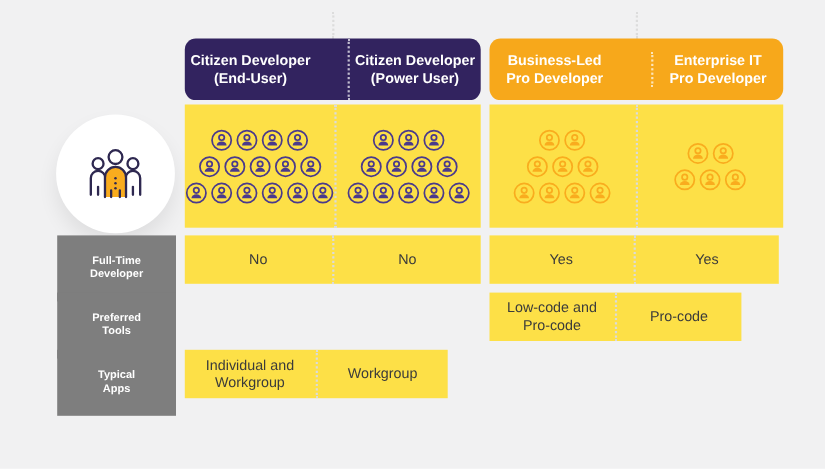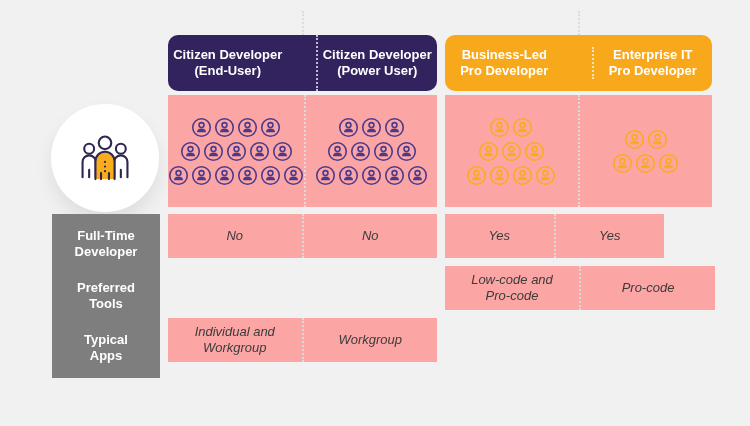--- a/index.html
+++ b/index.html
@@ -11,34 +11,34 @@
   }
   .guide{position:absolute;top:11px;height:24px;width:0;border-left:2px dotted #DCDCDC;}
   .header{
     position:absolute;top:35px;height:56px;border-radius:10px;display:flex;
     color:#FFFFFF;font-weight:bold;font-size:13px;text-align:center;gap:28px;
   }
   .header-purple{left:168px;width:269px;background:var(--header-purple,#32235F);}
   .header-yellow{left:445px;width:267px;background:var(--header-yellow,#F7A81B);align-items:center;}
   .hcell{flex:1;display:flex;align-items:center;justify-content:center;white-space:pre-line;line-height:1.25;}
   .hdiv{border-left:2px dotted rgba(255,255,255,.7);}
-  .panel{position:absolute;background:#fca5a5;display:flex;font-style:italic;}
+  .panel{position:absolute;background:#fde047;display:flex;}
   .iconpanel{top:95px;height:112px;}
   .icell{flex:1;display:flex;flex-direction:column;align-items:center;justify-content:center;gap:3px;}
   .vdiv{border-left:2px dotted #DBDBDB;}
   .icon-row{display:flex;gap:2px;justify-content:center;}
   .picon{width:21px;height:21px;display:block;}
   .rowstrip{height:44px;}
   .cell{
     flex:1;display:flex;align-items:center;justify-content:center;text-align:center;
     font-size:13px;color:#3B3B3B;white-space:pre-line;line-height:1.25;
   }
   .rowlabel{
     position:absolute;left:52px;width:108px;height:60px;
-    background:var(--row-label-gray,#7E7E7E);color:#FFFFFF;font-weight:bold;font-size:13px;
+    background:var(--row-label-gray,#7E7E7E);color:#FFFFFF;font-weight:bold;font-size:10px;
     display:flex;align-items:center;justify-content:center;text-align:center;
     white-space:pre-line;line-height:1.2;
   }
   .hero{
     position:absolute;left:51px;top:104px;width:108px;height:108px;background:#FFFFFF;
     border-radius:50%;box-shadow:0 10px 18px rgba(0,0,0,.08);
     display:flex;align-items:center;justify-content:center;
   }
   .hero-svg{width:66px;height:66px;}
   .source{
@@ -260,31 +260,31 @@
 Developer</div>
   <div class="rowlabel" style="top:318px">Typical
 Apps</div>
   <div class="rowlabel" style="top:266px">Preferred
 Tools</div>
 
   <div class="panel rowstrip" style="top:214px;left:168px;width:269px">
     <div class="cell">No</div>
     <div class="cell vdiv">No</div>
   </div>
-  <div class="panel rowstrip" style="top:214px;left:445px;width:219px">
+  <div class="panel rowstrip" style="top:214px;left:445px;width:263px">
     <div class="cell">Yes</div>
     <div class="cell vdiv">Yes</div>
   </div>
 
-  <div class="panel rowstrip" style="top:266px;left:445px;width:270px">
+  <div class="panel rowstrip" style="top:266px;left:445px;width:229px">
     <div class="cell">Low-code and
 Pro-code</div>
     <div class="cell vdiv">Pro-code</div>
   </div>
 
-  <div class="panel rowstrip" style="top:318px;left:168px;width:269px">
+  <div class="panel rowstrip" style="top:318px;left:168px;width:239px">
     <div class="cell">Individual and
 Workgroup</div>
     <div class="cell vdiv">Workgroup</div>
   </div>
 
 
 </div>
 
 </body></html>

